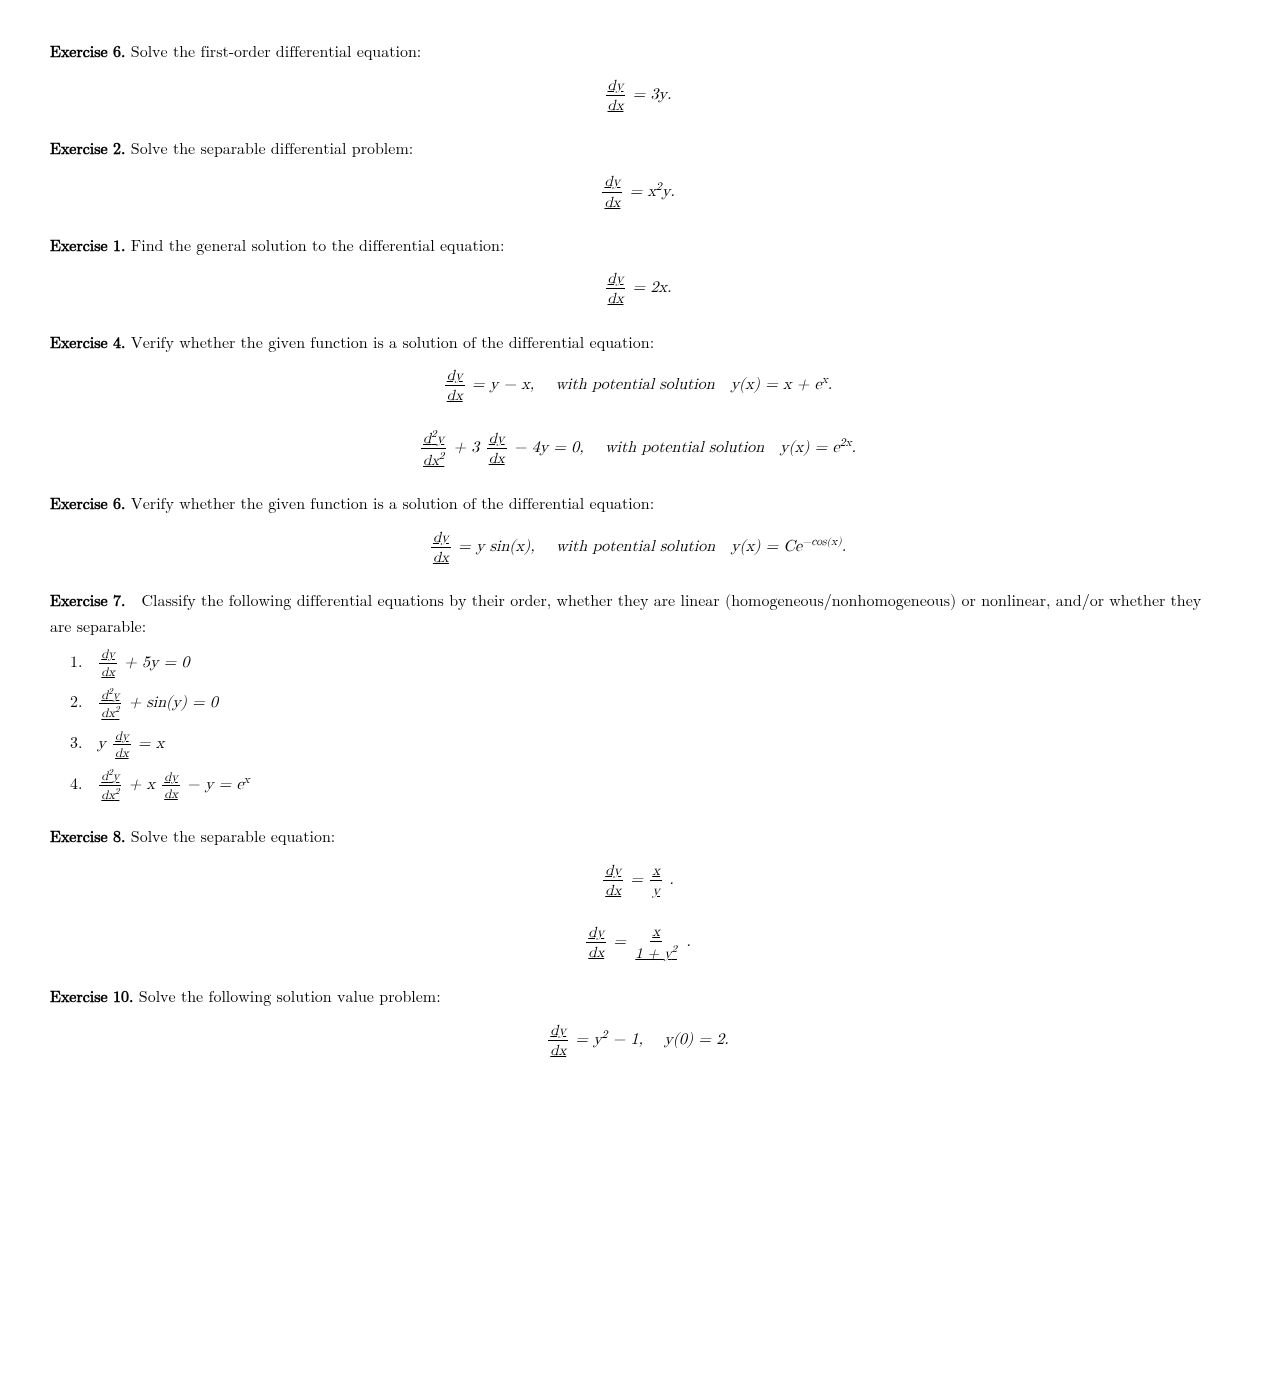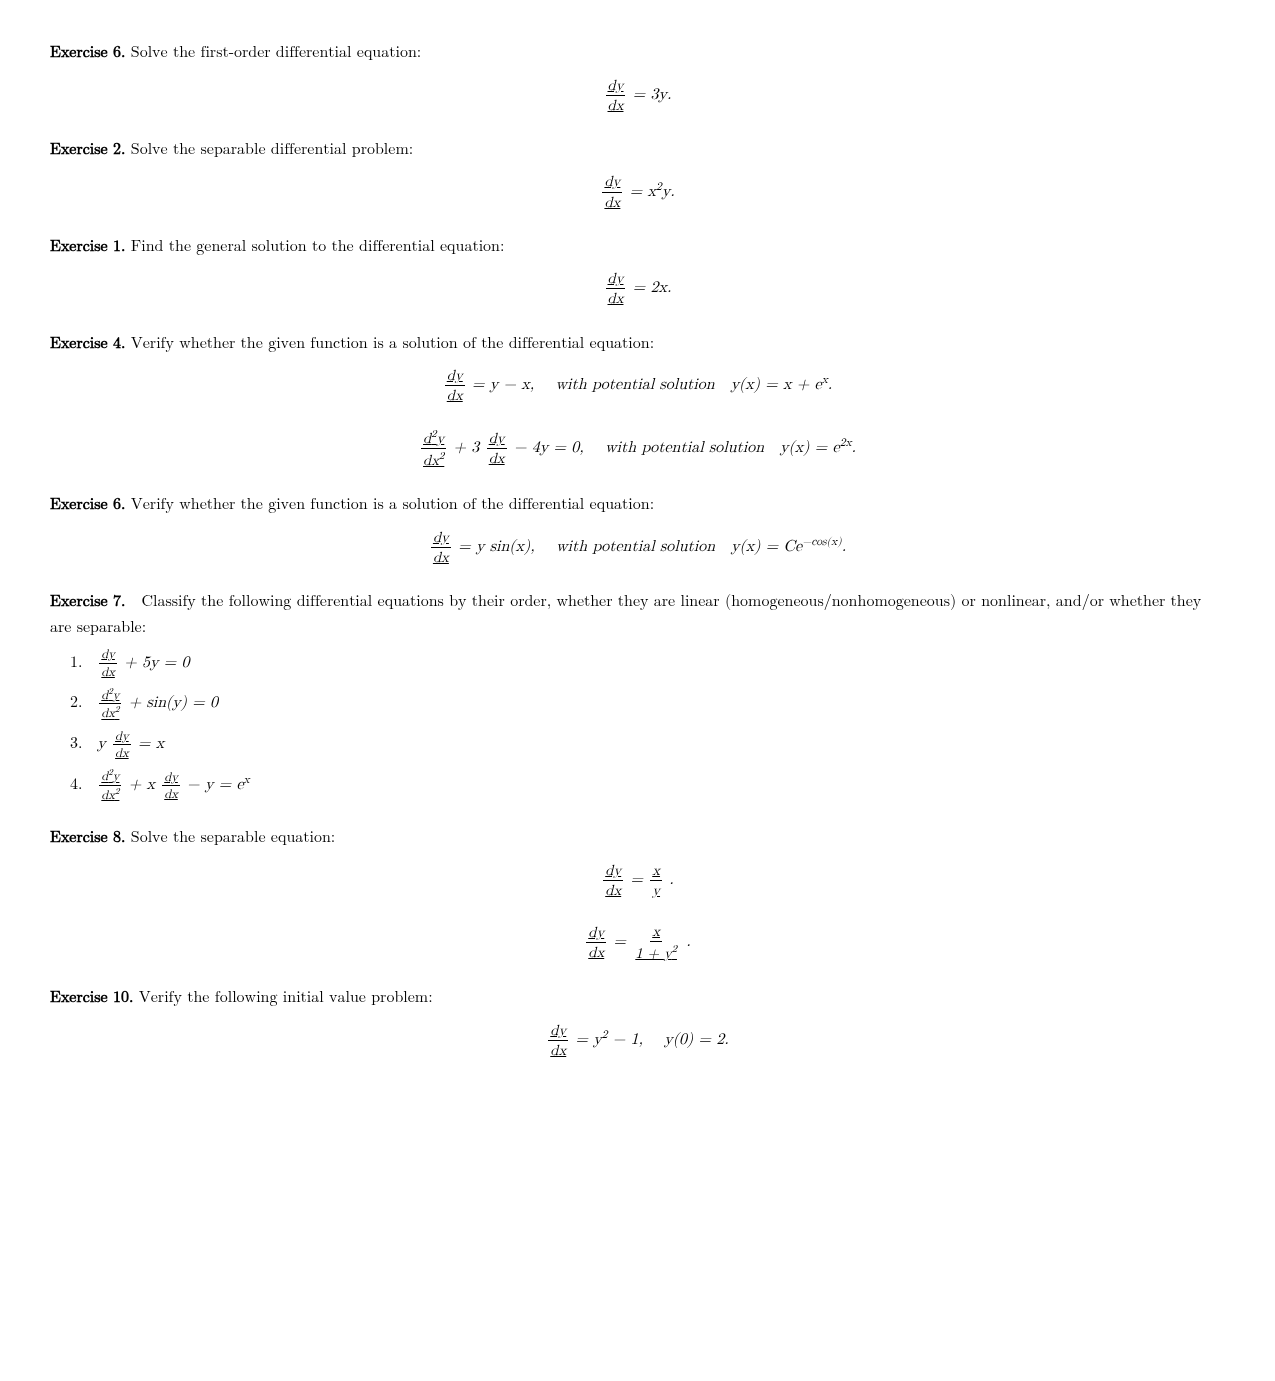--- a/index.html
+++ b/index.html
@@ -236,21 +236,21 @@
       <span class="numer"><i>x</i></span>
       <span class="denom">1 + <i>y</i><sup>2</sup></span>
     </span>
     <span>.</span>
   </div>
 </div>
 
 <div class="exercise-block">
   <div class="exercise-line">
     <span class="bold">Exercise 10.</span>
-    <span>Verify the following initial value problem:</span>
+    <span>Solve the following solution value problem:</span>
   </div>
   <div class="centered-eq">
     <span class="frac">
       <span class="numer"><i>dy</i></span>
       <span class="denom"><i>dx</i></span>
     </span>
     <span> = <i>y</i><sup>2</sup> − 1,&nbsp;&nbsp;&nbsp; <i>y</i>(0) = 2.</span>
   </div>
 </div>
 

